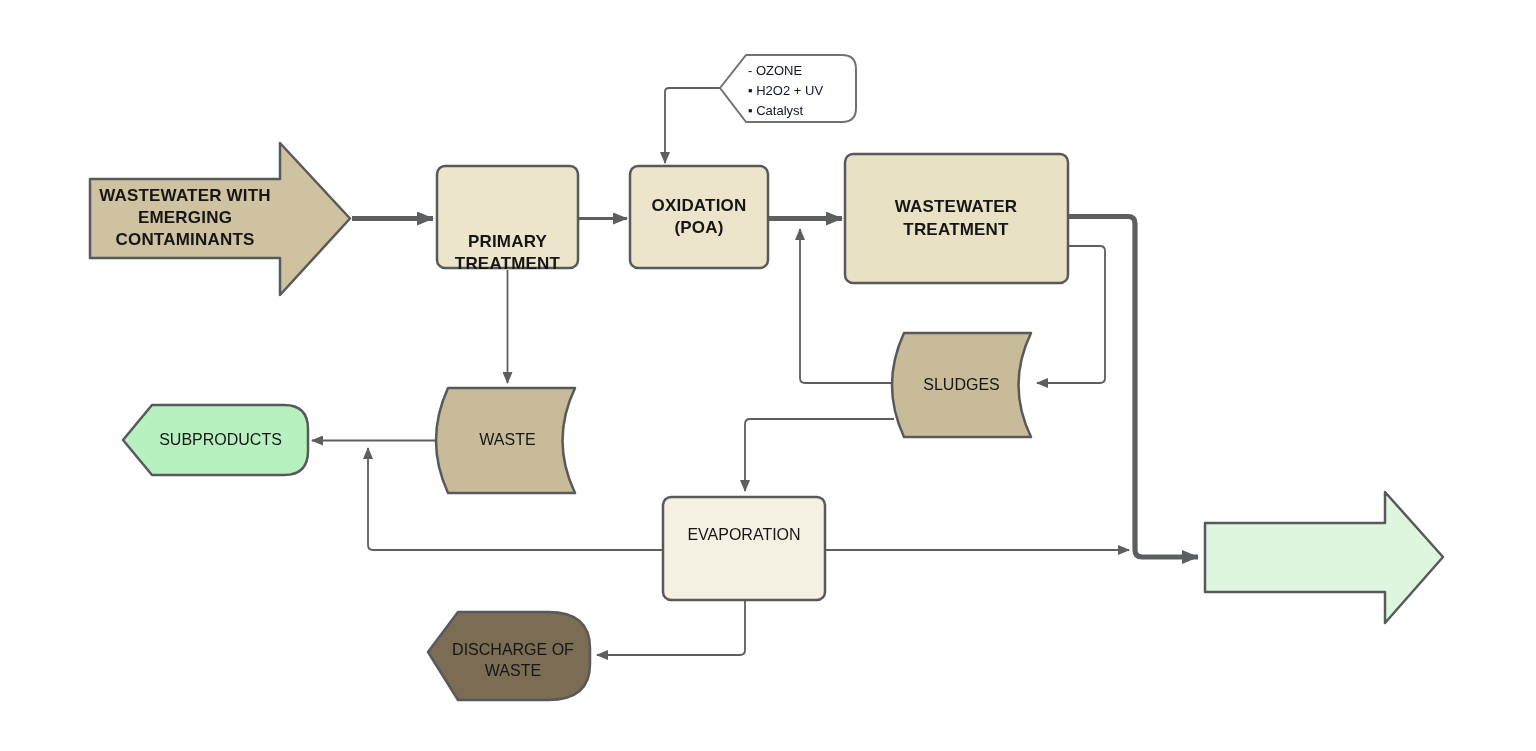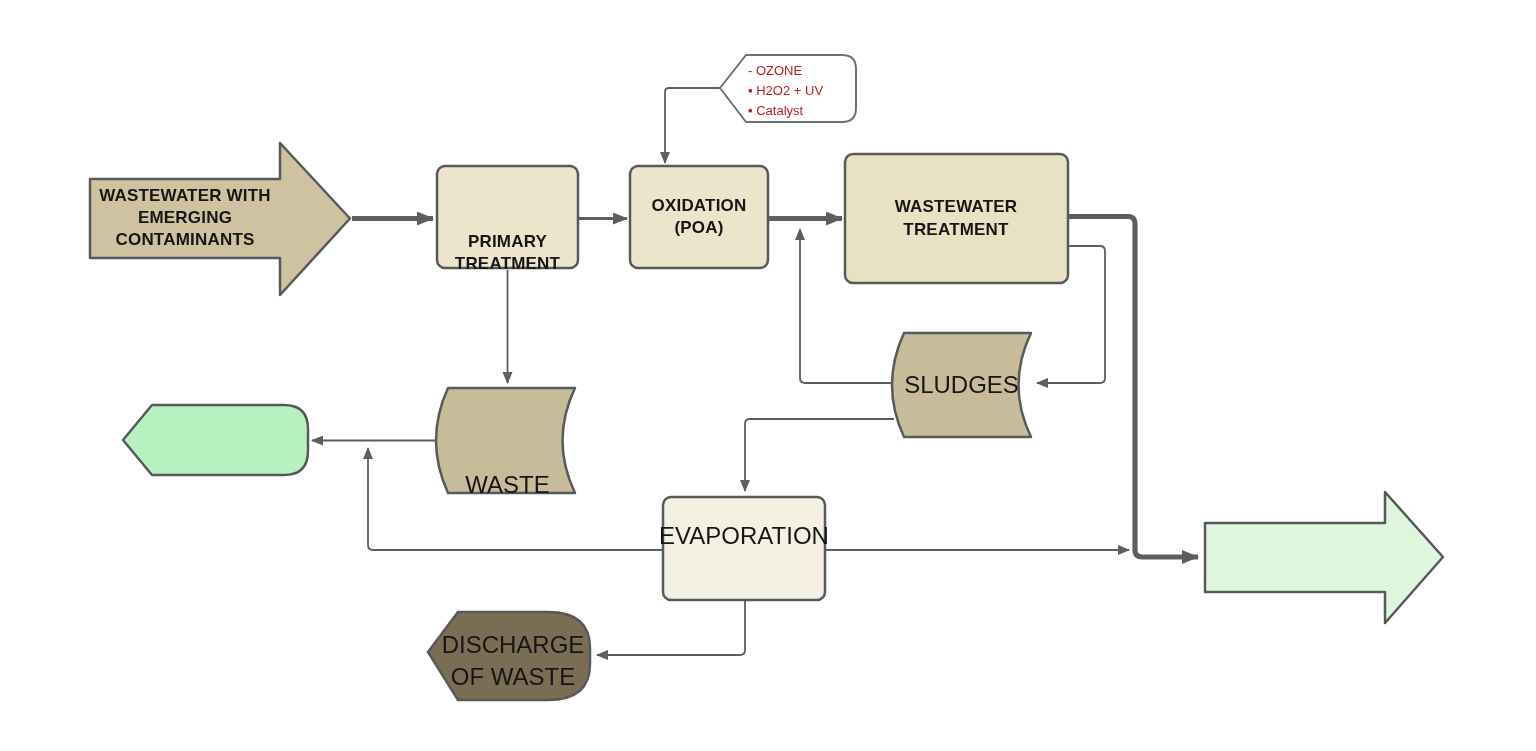--- a/index.html
+++ b/index.html
@@ -12,23 +12,23 @@
   .callout-shape{stroke:#6f7072;stroke-width:2;stroke-linejoin:round;}
   .conn{fill:none;stroke:#5d5e60;}
   .conn.thin{stroke-width:1.8;}
   .conn.med{stroke-width:3.2;}
   .conn.thick{stroke-width:5.2;}
   .label{
     position:absolute;display:flex;align-items:center;justify-content:center;
     text-align:center;color:#161616;line-height:1.3;
   }
   .label.bold{font-weight:bold;font-size:17px;letter-spacing:.2px;}
-  .label.reg{font-size:24px;}
+  .label.reg{font-size:16px;}
   .callout-text{
-    position:absolute;font-size:13px;line-height:1.55;color:#b91c1c;
+    position:absolute;font-size:13px;line-height:1.55;color:#0f172a;
     text-align:left;
   }
 </style>
 </head>
 <body>
 
 <div class="canvas">
 
   <svg width="1536" height="751" viewBox="0 0 1536 751">
     <defs>
@@ -79,21 +79,22 @@
   <div class="label bold" style="left:876px;top:154px;width:160px;height:129px;">WASTEWATER TREATMENT</div>
 
   <div class="callout-text" style="left:748px;top:61px;width:104px;">
     <div>- OZONE</div>
     <div>▪ H2O2 + UV</div>
     <div>▪ Catalyst</div>
   </div>
 
   <div class="label reg" style="left:892px;top:333px;width:139px;height:104px;">SLUDGES</div>
 
-  <div class="label reg" style="left:437px;top:388px;width:141px;height:105px;margin-top:44px;">WASTE</div>
+  <div class="label reg" style="left:437px;top:388px;width:141px;height:105px;">WASTE</div>
 
+  <div class="label reg" style="left:133px;top:405px;width:175px;height:70px;">SUBPRODUCTS</div>
 
   <div class="label reg" style="left:663px;top:497px;width:162px;height:77px;border-radius:29px;">EVAPORATION</div>
 
   <div class="label reg" style="left:452px;top:612px;width:122px;height:97px;">DISCHARGE OF WASTE</div>
 
 
 </div>
 
 </body></html>

